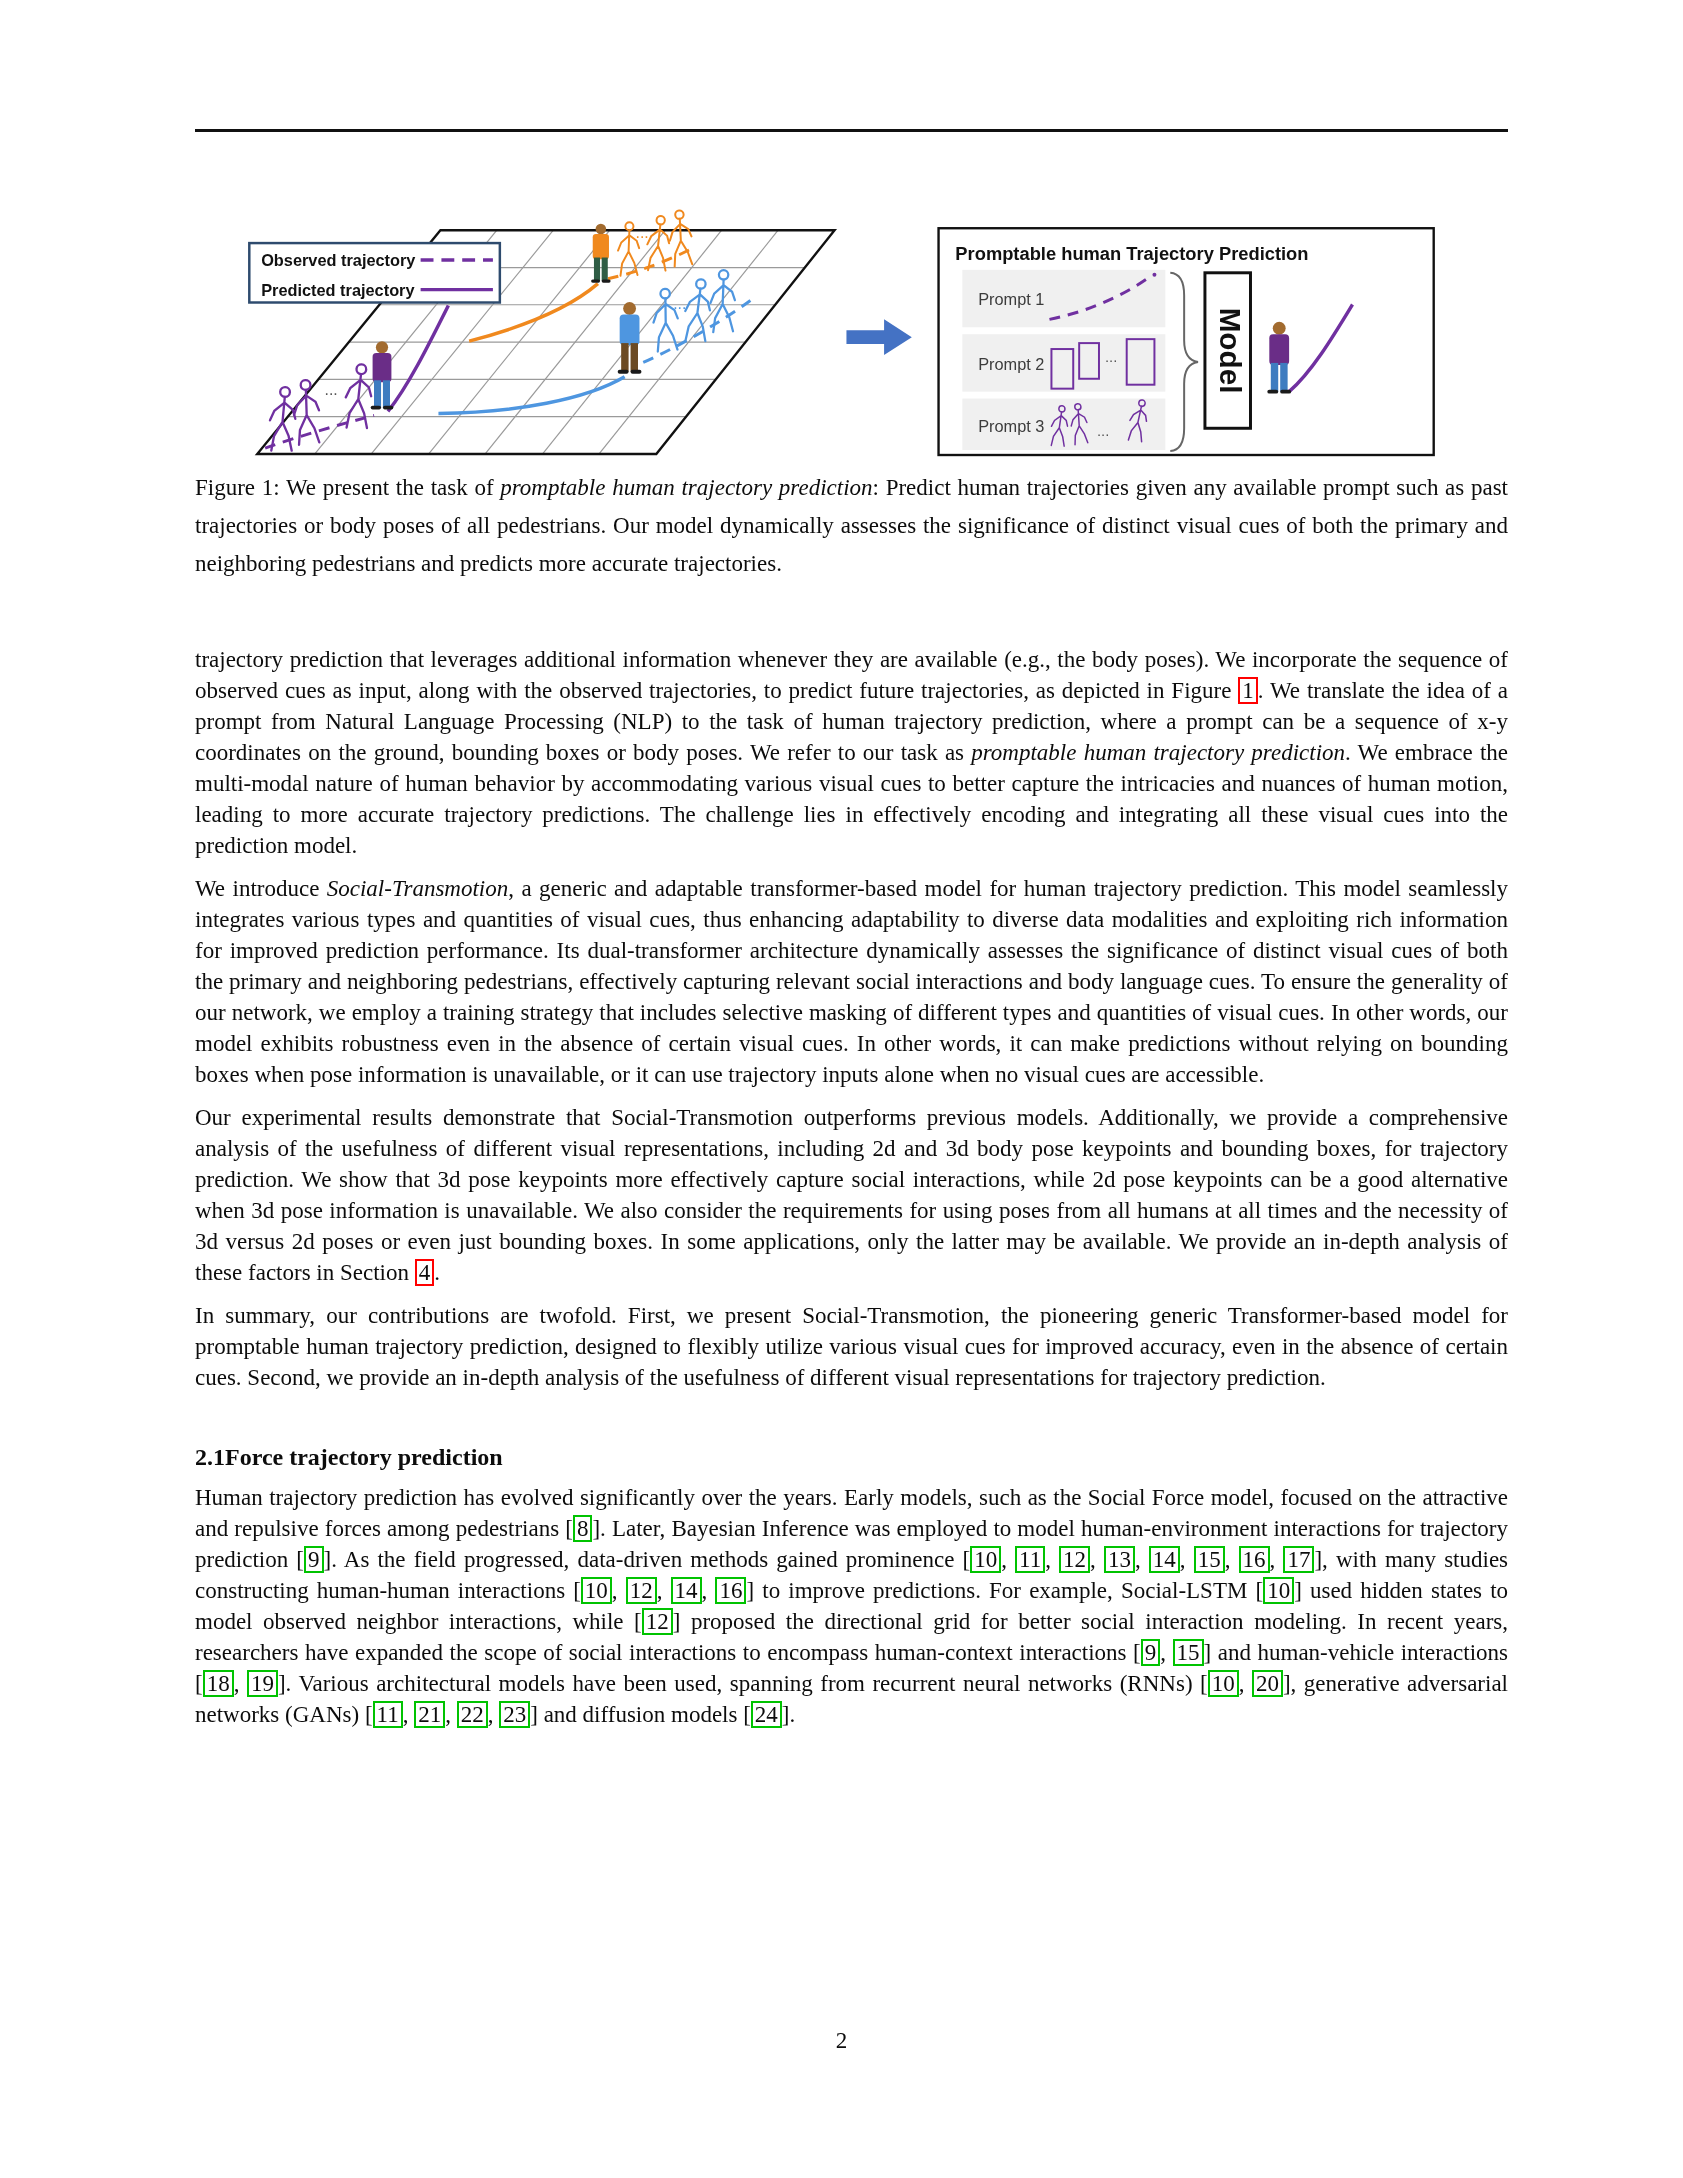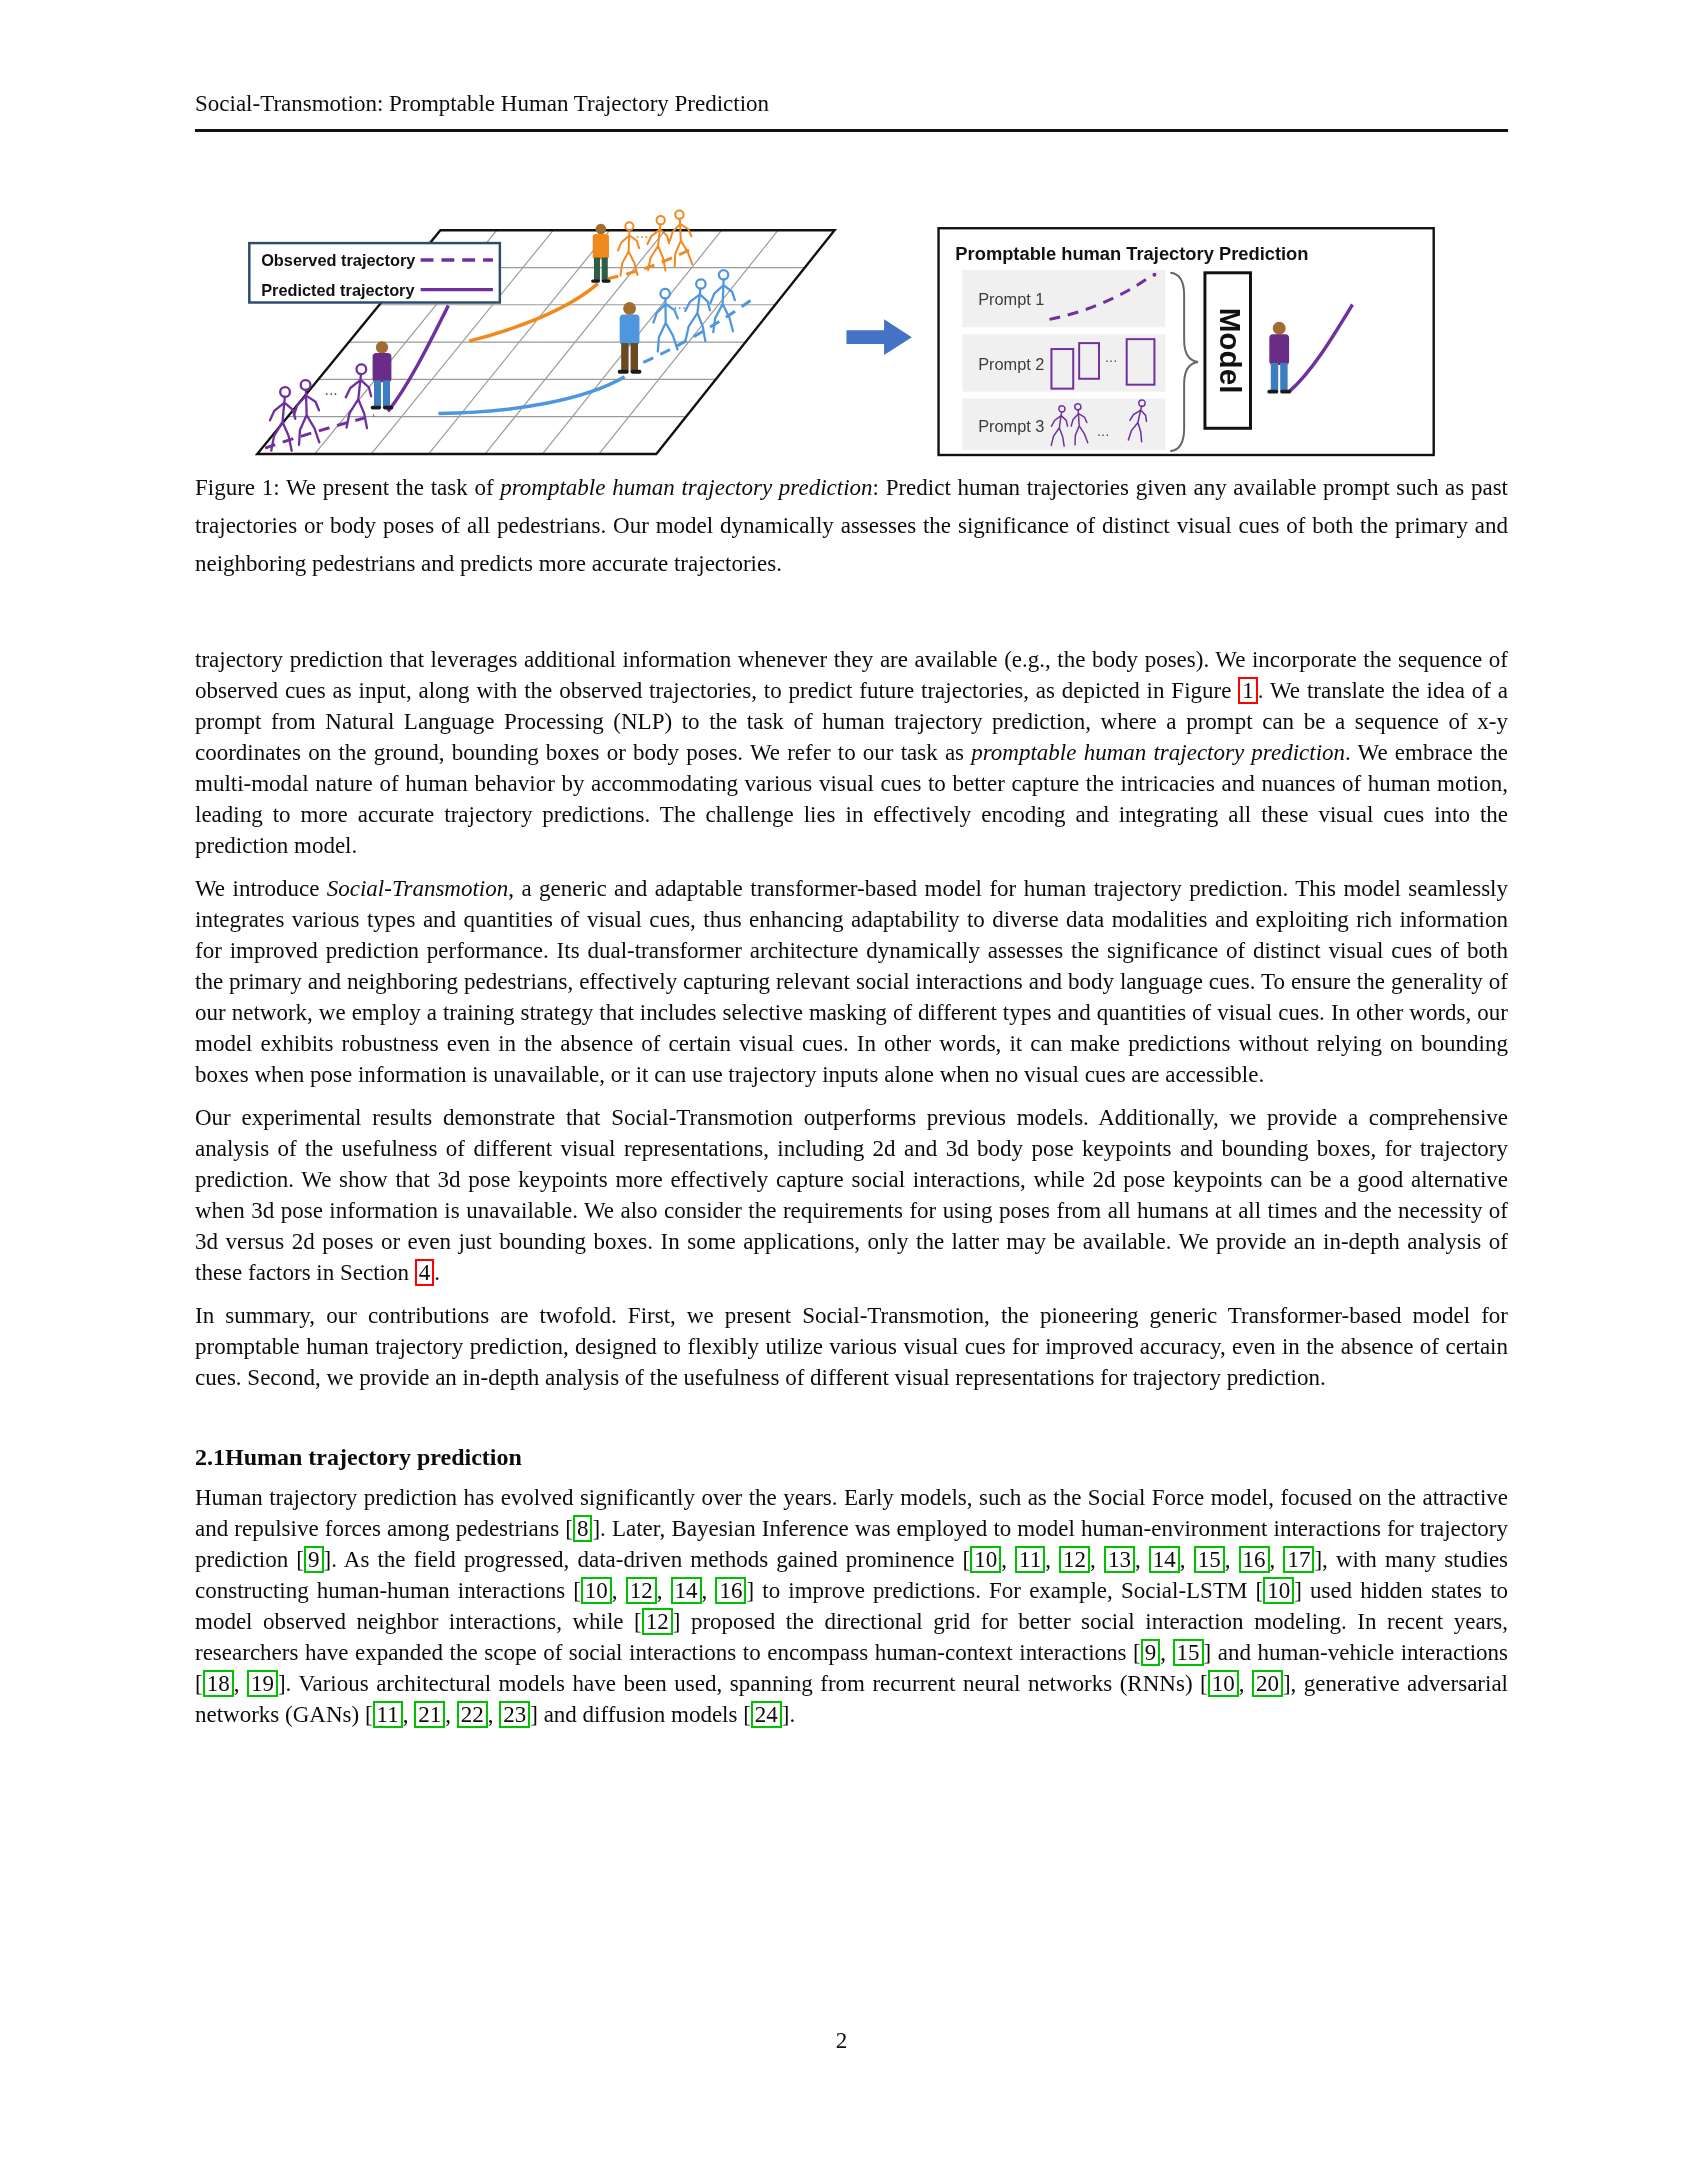--- a/index.html
+++ b/index.html
@@ -25,21 +25,20 @@
   .subsec-num{display:inline-block;}
   #column .first-after-head{margin-top:10px;}
   #page-number{position:absolute;left:0;top:2028px;width:1683px;text-align:center;font-size:23px;}
   svg text{font-family:"Liberation Sans",sans-serif;}
 </style>
 </head>
 <body>
 
 <div id="page">
 
-  <div id="running-header">Social-Transmotion: Promptable Human Trajectory Prediction</div>
   <div id="header-rule"></div>
 
   <div id="figure-wrap">
     <svg width="1327" height="327" viewBox="0 0 1340 330">
       <defs>
         <g id="person">
           <circle cx="0" cy="-66" r="6.5" style="fill:var(--skin,#A26B2F)"></circle>
           <rect x="-10" y="-60" width="20" height="31" rx="4" style="fill:var(--shirt,#6A2D87)"></rect>
           <rect x="-8.5" y="-31" width="7.5" height="29" style="fill:var(--pants,#3E7CC0)"></rect>
           <rect x="1" y="-31" width="7.5" height="29" style="fill:var(--pants,#3E7CC0)"></rect>
@@ -153,21 +152,21 @@
 
   <div id="caption"><span class="seg seg-n">Figure 1: We present the task of </span><span class="seg seg-i">promptable human trajectory prediction</span><span class="seg seg-n">: Predict human trajectories given any available prompt such as past trajectories or body poses of all pedestrians. Our model dynamically assesses the significance of distinct visual cues of both the primary and neighboring pedestrians and predicts more accurate trajectories.</span></div>
 
   <div id="column">
     <p class="para"><span class="seg seg-n">trajectory prediction that leverages additional information whenever they are available (e.g., the body poses). We incorporate the sequence of observed cues as input, along with the observed trajectories, to predict future trajectories, as depicted in Figure </span><span class="seg seg-r">1</span><span class="seg seg-n">. We translate the idea of a prompt from Natural Language Processing (NLP) to the task of human trajectory prediction, where a prompt can be a sequence of x-y coordinates on the ground, bounding boxes or body poses. We refer to our task as </span><span class="seg seg-i">promptable human trajectory prediction</span><span class="seg seg-n">. We embrace the multi-modal nature of human behavior by accommodating various visual cues to better capture the intricacies and nuances of human motion, leading to more accurate trajectory predictions. The challenge lies in effectively encoding and integrating all these visual cues into the prediction model.</span></p>
     <p class="para"><span class="seg seg-n">We introduce </span><span class="seg seg-i">Social-Transmotion</span><span class="seg seg-n">, a generic and adaptable transformer-based model for human trajectory prediction. This model seamlessly integrates various types and quantities of visual cues, thus enhancing adaptability to diverse data modalities and exploiting rich information for improved prediction performance. Its dual-transformer architecture dynamically assesses the significance of distinct visual cues of both the primary and neighboring pedestrians, effectively capturing relevant social interactions and body language cues. To ensure the generality of our network, we employ a training strategy that includes selective masking of different types and quantities of visual cues. In other words, our model exhibits robustness even in the absence of certain visual cues. In other words, it can make predictions without relying on bounding boxes when pose information is unavailable, or it can use trajectory inputs alone when no visual cues are accessible.</span></p>
     <p class="para"><span class="seg seg-n">Our experimental results demonstrate that Social-Transmotion outperforms previous models. Additionally, we provide a comprehensive analysis of the usefulness of different visual representations, including 2d and 3d body pose keypoints and bounding boxes, for trajectory prediction. We show that 3d pose keypoints more effectively capture social interactions, while 2d pose keypoints can be a good alternative when 3d pose information is unavailable. We also consider the requirements for using poses from all humans at all times and the necessity of 3d versus 2d poses or even just bounding boxes. In some applications, only the latter may be available. We provide an in-depth analysis of these factors in Section </span><span class="seg seg-r">4</span><span class="seg seg-n">.</span></p>
     <p class="para"><span class="seg seg-n">In summary, our contributions are twofold. First, we present Social-Transmotion, the pioneering generic Transformer-based model for promptable human trajectory prediction, designed to flexibly utilize various visual cues for improved accuracy, even in the absence of certain cues. Second, we provide an in-depth analysis of the usefulness of different visual representations for trajectory prediction.</span></p>
 
 
-    <h2 class="subsec"><span class="subsec-num">2.1</span><span>Human trajectory prediction</span></h2>
+    <h2 class="subsec"><span class="subsec-num">2.1</span><span>Force trajectory prediction</span></h2>
 
     <p class="para first-after-head"><span class="seg seg-n">Human trajectory prediction has evolved significantly over the years. Early models, such as the Social Force model, focused on the attractive and repulsive forces among pedestrians [</span><span class="seg seg-g">8</span><span class="seg seg-n">]. Later, Bayesian Inference was employed to model human-environment interactions for trajectory prediction [</span><span class="seg seg-g">9</span><span class="seg seg-n">]. As the field progressed, data-driven methods gained prominence [</span><span class="seg seg-g">10</span><span class="seg seg-n">, </span><span class="seg seg-g">11</span><span class="seg seg-n">, </span><span class="seg seg-g">12</span><span class="seg seg-n">, </span><span class="seg seg-g">13</span><span class="seg seg-n">, </span><span class="seg seg-g">14</span><span class="seg seg-n">, </span><span class="seg seg-g">15</span><span class="seg seg-n">, </span><span class="seg seg-g">16</span><span class="seg seg-n">, </span><span class="seg seg-g">17</span><span class="seg seg-n">], with many studies constructing human-human interactions [</span><span class="seg seg-g">10</span><span class="seg seg-n">, </span><span class="seg seg-g">12</span><span class="seg seg-n">, </span><span class="seg seg-g">14</span><span class="seg seg-n">, </span><span class="seg seg-g">16</span><span class="seg seg-n">] to improve predictions. For example, Social-LSTM [</span><span class="seg seg-g">10</span><span class="seg seg-n">] used hidden states to model observed neighbor interactions, while [</span><span class="seg seg-g">12</span><span class="seg seg-n">] proposed the directional grid for better social interaction modeling. In recent years, researchers have expanded the scope of social interactions to encompass human-context interactions [</span><span class="seg seg-g">9</span><span class="seg seg-n">, </span><span class="seg seg-g">15</span><span class="seg seg-n">] and human-vehicle interactions [</span><span class="seg seg-g">18</span><span class="seg seg-n">, </span><span class="seg seg-g">19</span><span class="seg seg-n">]. Various architectural models have been used, spanning from recurrent neural networks (RNNs) [</span><span class="seg seg-g">10</span><span class="seg seg-n">, </span><span class="seg seg-g">20</span><span class="seg seg-n">], generative adversarial networks (GANs) [</span><span class="seg seg-g">11</span><span class="seg seg-n">, </span><span class="seg seg-g">21</span><span class="seg seg-n">, </span><span class="seg seg-g">22</span><span class="seg seg-n">, </span><span class="seg seg-g">23</span><span class="seg seg-n">] and diffusion models [</span><span class="seg seg-g">24</span><span class="seg seg-n">].</span></p>
   </div>
 
   <div id="page-number">2</div>
 
 </div>
 
 
 </body></html>

